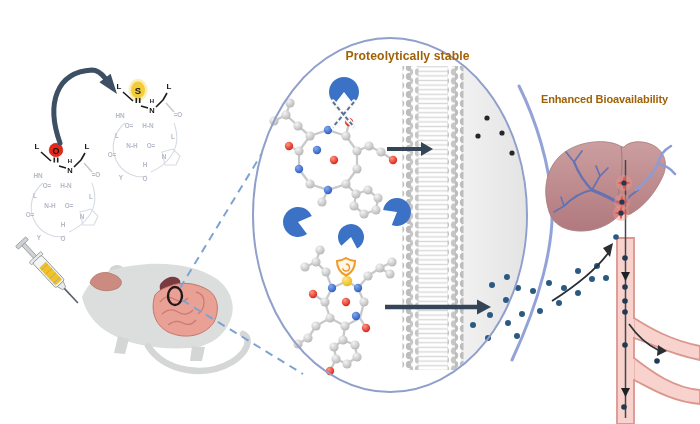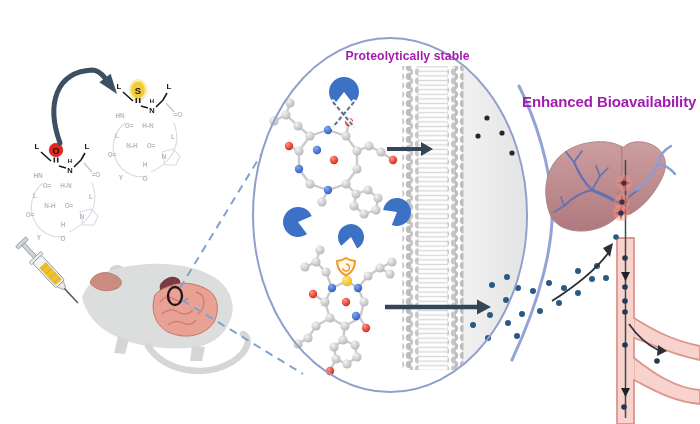--- a/index.html
+++ b/index.html
@@ -1,22 +1,22 @@
 <!DOCTYPE html>
 <html><head>
 <meta charset="utf-8">
 <style>
   html,body{margin:0;padding:0;background:#fff;}
   .stage{position:relative;width:700px;height:424px;background:#ffffff;overflow:hidden;
          font-family:"Liberation Sans",sans-serif;}
   .stage svg{position:absolute;left:0;top:0;}
-  .lbl{position:absolute;color:#a21caf;font-weight:700;text-align:center;white-space:nowrap;}
+  .lbl{position:absolute;color:#a16207;font-weight:700;text-align:center;white-space:nowrap;}
   .lbl-top{left:330px;top:49px;width:155px;font-size:12.2px;letter-spacing:.1px;}
   .lbl-bottom{left:340px;top:372px;width:150px;font-size:12.2px;letter-spacing:.1px;}
-  .lbl-right{left:522px;top:93px;width:165px;font-size:15px;letter-spacing:-.1px;}
+  .lbl-right{left:522px;top:93px;width:165px;font-size:11px;letter-spacing:-.1px;}
   text{font-family:"Liberation Sans",sans-serif;}
   .ringlbl{font-size:6.4px;font-weight:600;fill:#b3bac6;}
   .blkchem{font-weight:700;fill:#141414;}
 </style>
 </head>
 <body>
 
 <div class="stage">
 <svg width="700" height="424" viewBox="0 0 700 424">
   <defs>

